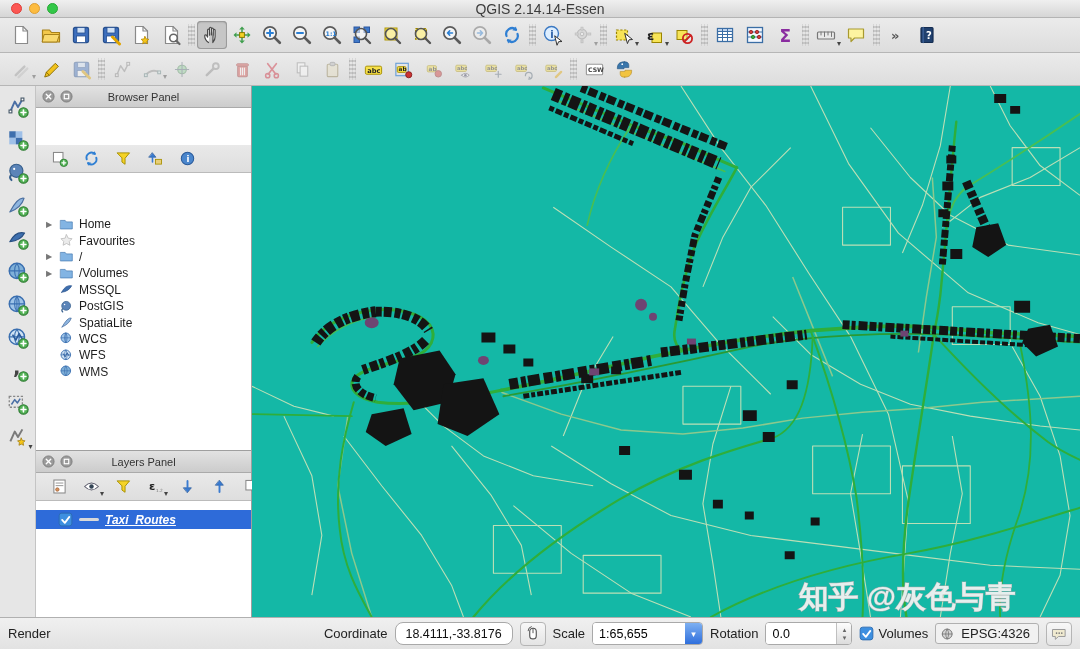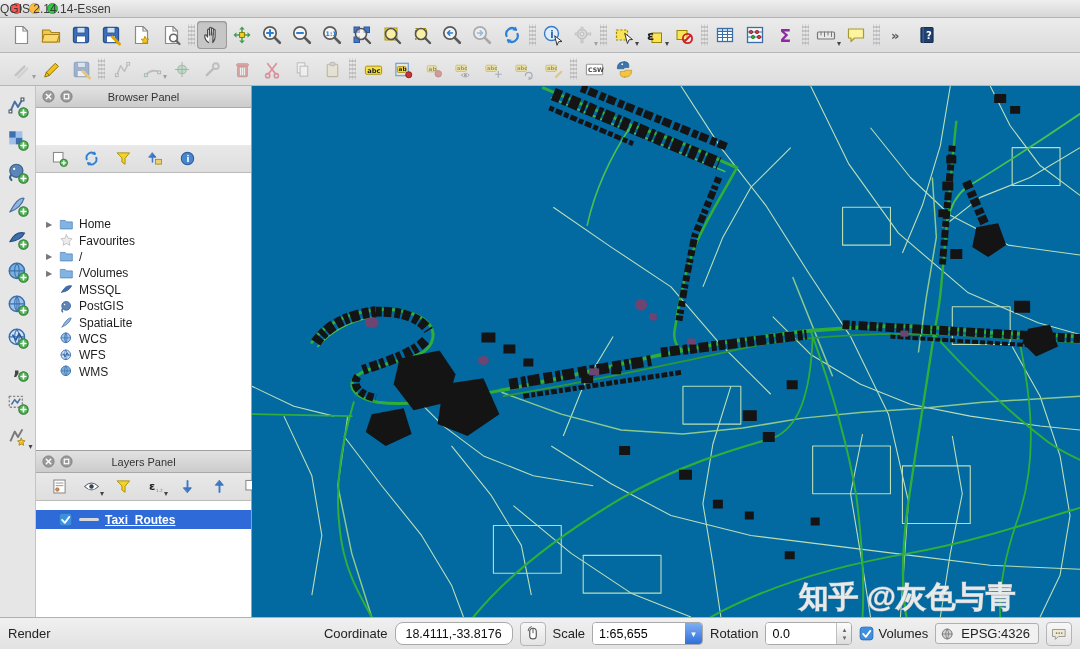--- a/index.html
+++ b/index.html
@@ -7,21 +7,21 @@
   .window{width:1080px;height:649px;display:flex;flex-direction:column;background:#e6e6e6;}
 
   
   .titlebar{height:17px;flex:0 0 17px;background:linear-gradient(#efefef,#d6d6d6);
     border-bottom:1px solid #b4b4b4;position:relative;display:flex;align-items:center;}
   .traffic{display:flex;gap:7px;margin-left:11px;}
   .tl{width:11px;height:11px;border-radius:50%;display:inline-block;box-sizing:border-box;}
   .tl.red{background:#fc5753;border:1px solid #df3e38;}
   .tl.yellow{background:#fdbc40;border:1px solid #de9f34;}
   .tl.green{background:#33c748;border:1px solid #27aa35;}
-  .title{position:absolute;left:0;right:0;font-size:12px;color:#3c3c3c;}
+  .title{position:absolute;left:0;right:0;text-align:center;font-size:14px;color:#3c3c3c;}
 
   
   .toolbar{display:flex;align-items:center;background:linear-gradient(#ebebeb,#dddddd);
     border-bottom:1px solid #b6b6b6;padding-left:6px;}
   .tb1{height:34px;flex:0 0 34px;}
   .tb2{height:32px;flex:0 0 32px;}
   .tbtn{width:30px;height:28px;border-radius:4px;display:flex;align-items:center;justify-content:center;
     position:relative;flex:0 0 auto;}
   .tb2 .tbtn{height:26px;}
   .tbtn.active{background:#c6c6c6;box-shadow:inset 0 0 0 1px #9b9b9b, inset 0 1px 2px rgba(0,0,0,.25);}
@@ -53,23 +53,23 @@
   .tree-exp{width:13px;font-size:8px;color:#777;flex:0 0 13px;}
   .tree-ico{width:18px;flex:0 0 18px;display:flex;align-items:center;}
   .tree-label{padding-left:2px;white-space:nowrap;}
 
   .layer-list{flex:1 1 auto;background:#fff;overflow:hidden;padding-top:9px;}
   .layer-row{display:flex;align-items:center;height:19px;font-size:12px;color:#111;padding-left:22px;gap:6px;}
   .layer-row .sym-line{width:20px;height:3px;border-radius:2px;}
   .layer-row .sym-fill{width:13px;height:13px;border:1px solid #555;}
   .layer-label{font-weight:bold;white-space:nowrap;}
   .layer-row.selected{background:#2e6bd9;color:#fff;}
-  .layer-row.selected .layer-label{text-decoration:underline;}
-
-  .map{flex:1 1 auto;background:#0369a1;position:relative;min-width:0;}
+  .layer-row.selected .layer-label{text-decoration:underline;font-style:italic;}
+
+  .map{flex:1 1 auto;background:#14b8a6;position:relative;min-width:0;}
   .map svg{display:block;width:100%;height:100%;}
 
   
   .statusbar{height:31px;flex:0 0 31px;background:linear-gradient(#f0f0f0,#e2e2e2);
     border-top:1px solid #b0b0b0;display:flex;align-items:center;font-size:13px;color:#222;
     padding:0 8px;gap:7px;}
   .sb-ready{margin-right:auto;}
   .sb-label{color:#222;}
   .sb-input{height:19px;border:1px solid #a9a9a9;border-radius:8px;background:#fff;
     font-size:12.5px;font-family:inherit;color:#111;}

